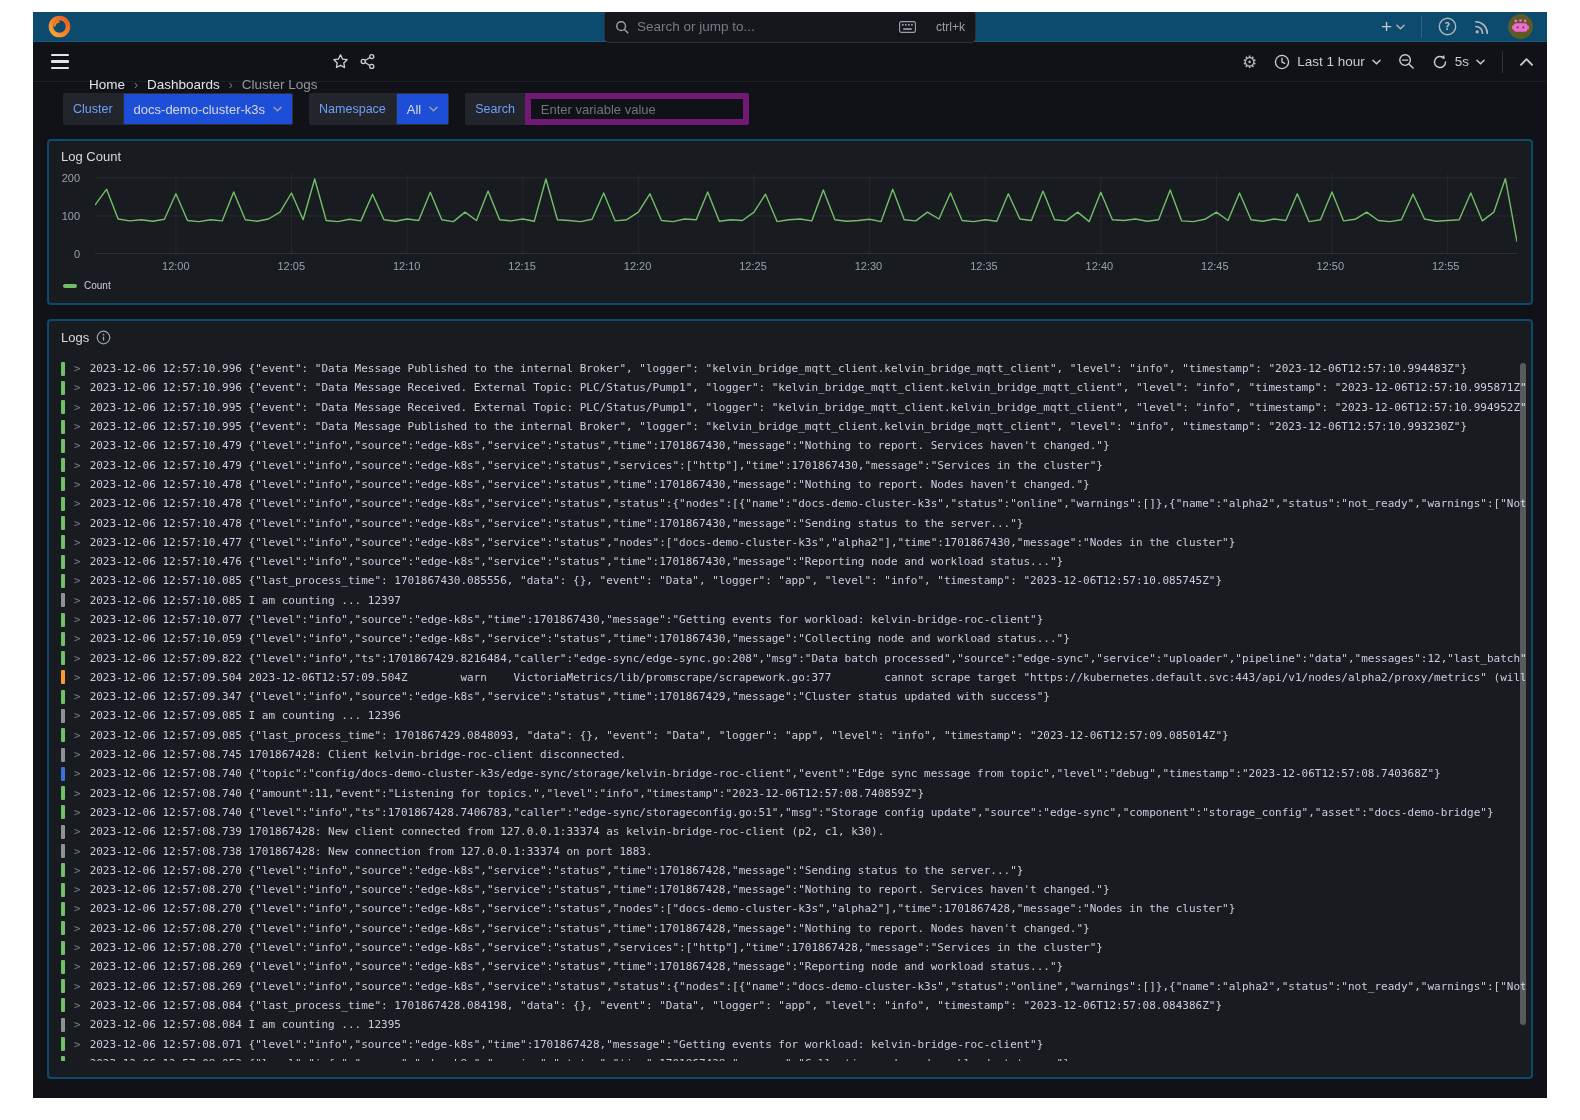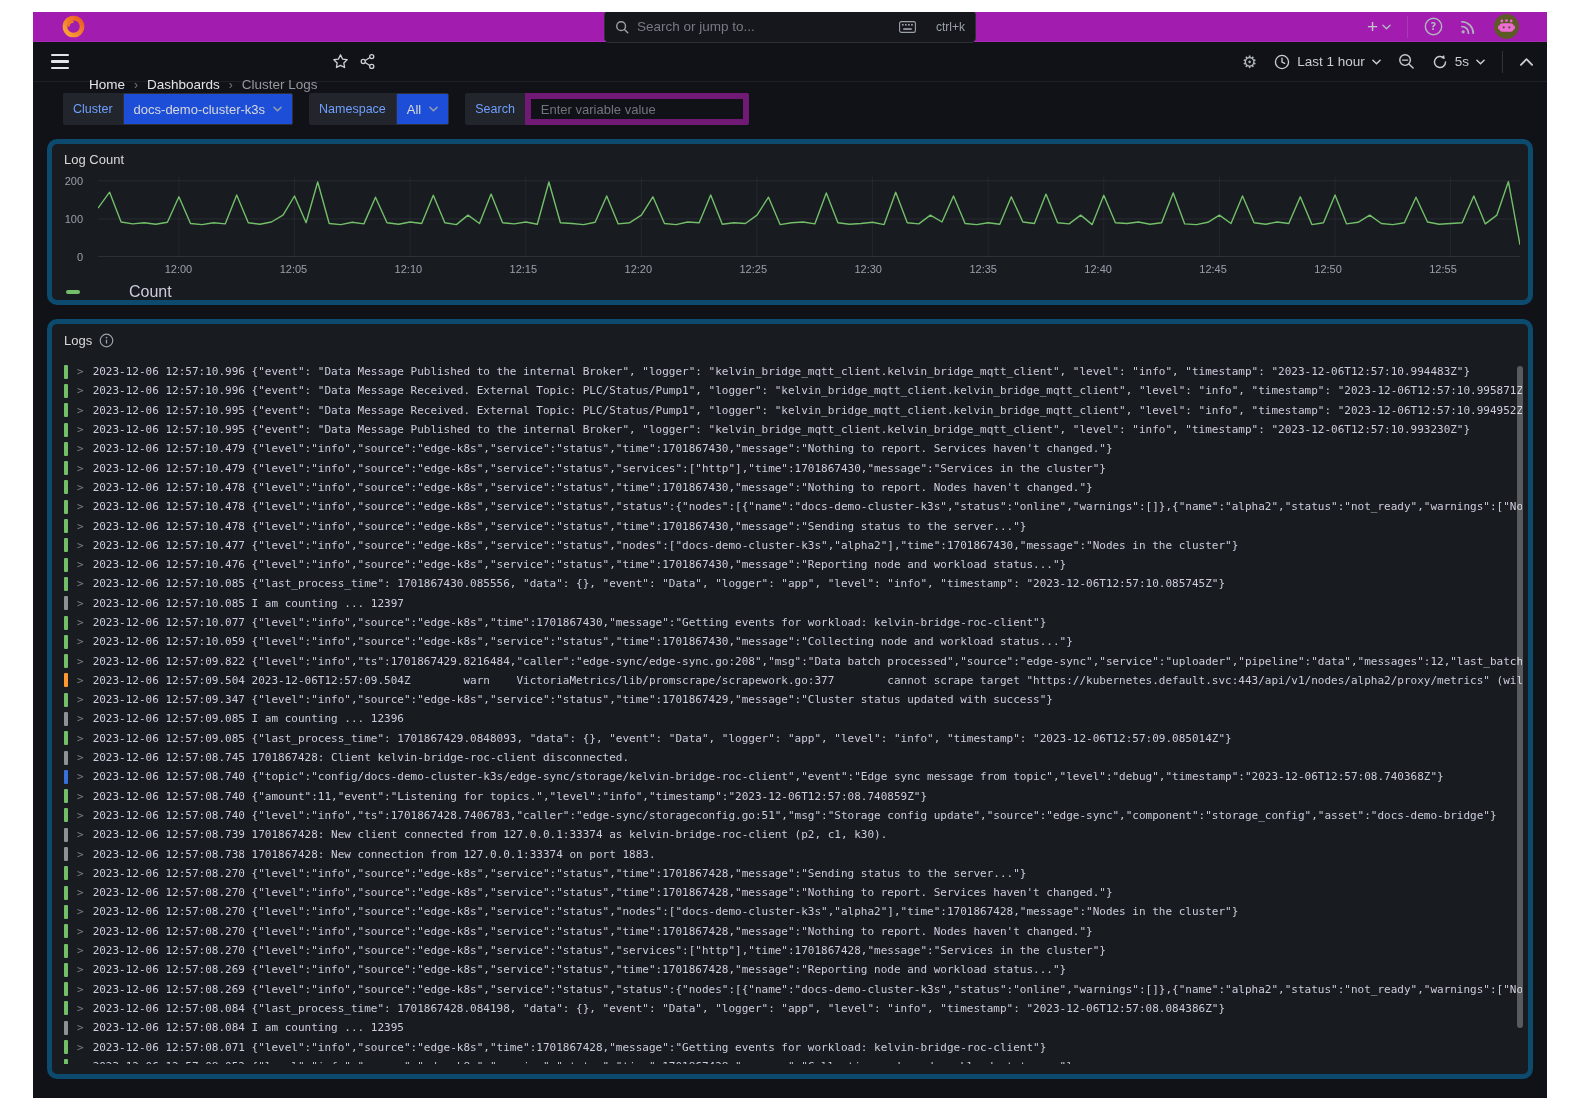--- a/index.html
+++ b/index.html
@@ -1,20 +1,20 @@
 <!DOCTYPE html>
 <html><head>
 <meta charset="utf-8">
 <style>
   * { margin:0; padding:0; box-sizing:border-box; }
   html,body { width:1580px; height:1120px; background:#ffffff; font-family:"Liberation Sans",sans-serif; overflow:hidden; }
   .app { position:absolute; left:33px; top:12px; width:1514px; height:1086px; background:#111217; color:#ccccdc; overflow:hidden; }
 
   
-  .topnav { height:30px; background:#a21caf; border-bottom:1px solid rgba(204,204,220,.10); display:flex; align-items:center; padding:0 28px; }
+  .topnav { height:30px; background:#0c4a6e; border-bottom:1px solid rgba(204,204,220,.10); display:flex; align-items:center; padding:0 14px; }
   .nav-left { flex:1; display:flex; align-items:center; }
   .nav-right { flex:1; display:flex; align-items:center; justify-content:flex-end; gap:16px; }
   .logo { width:25px; height:25px; cursor:pointer; }
   .searchbox { width:372px; height:33px; background:#16171d; border:1px solid #2e3036; border-radius:5px; display:flex; align-items:center; padding:0 10px; gap:8px; cursor:text; }
   .searchbox .ph { flex:1; color:#767b83; font-size:13.5px; }
   .kbd-hint { display:flex; align-items:center; gap:20px; color:#9ba1a9; font-size:12px; }
   .icon-btn { color:#b0b6bd; display:flex; align-items:center; justify-content:center; cursor:pointer; }
   .plus-group { display:flex; align-items:center; gap:4px; color:#b0b6bd; cursor:pointer; }
   .plus-glyph { font-size:19px; line-height:1; color:#c3c7cd; }
   .vdiv { width:1px; height:22px; background:rgba(204,204,220,.18); }
@@ -35,34 +35,34 @@
   
   .varbar { display:flex; align-items:center; gap:16px; padding:11px 14px 11px 30px; }
   .var-chip { display:flex; align-items:stretch; height:32px; }
   .var-label { display:flex; align-items:center; padding:0 10px; background:#22252b; color:#6e9fff; font-size:12.5px; font-weight:500; border-radius:2px 0 0 2px; cursor:default; }
   .var-value { display:flex; align-items:center; gap:8px; padding:0 10px; background:#1d4ed8; border:1px solid #2e3036; color:#d8d9da; font-size:13px; border-radius:0 2px 2px 0; cursor:pointer; }
   .var-input { height:32px; width:224px; background:#111217; border:6px solid #701a75; border-radius:0 2px 2px 0; color:#d8d9da; font-size:13px; padding:0 10px; font-family:"Liberation Sans",sans-serif; }
   .var-input::placeholder { color:#70757d; }
 
   
   main { padding:0 14px; }
-  .panel { background:#181b20; border:5px solid #0c4a6e; border-radius:10px; position:relative; }
+  .panel { background:#181b20; border:2px solid #0c4a6e; border-radius:4px; position:relative; }
   .panel-logcount { height:166px; margin-top:3px; }
   .panel-title { font-size:13px; font-weight:500; color:#d8d9da; padding:8px 12px 2px 12px; cursor:default; }
   .panel-header { display:flex; align-items:center; gap:7px; padding:9px 12px 2px 12px; }
 
   .chart { position:relative; height:112px; }
   .plot { position:absolute; left:46px; right:16px; top:8px; bottom:24px; }
   .ylabels { position:absolute; left:0; width:38px; top:8px; bottom:24px; }
   .ylabels span { position:absolute; right:7px; font-size:11px; color:#9aa0aa; }
   .xlabels { position:absolute; left:46px; right:16px; bottom:2px; height:16px; }
   .xlabels span { position:absolute; transform:translateX(-50%); font-size:11px; color:#9aa0aa; white-space:nowrap; }
   .legend { display:flex; align-items:center; gap:7px; padding:2px 0 0 14px; cursor:pointer; width:max-content; }
   .legend .swatch { width:14px; height:4px; border-radius:2px; background:#73bf69; }
-  .legend .lbl { font-size:16px; color:#ccccdc;margin-left:42px; }
+  .legend .lbl { font-size:10px; color:#ccccdc; }
 
   .panel-logs { height:760px; margin-top:14px; overflow:hidden; }
   .log-list { padding:12px 6px 0 12px; overflow:hidden; height:714px; }
   .log-row { display:flex; align-items:center; height:19.3px; overflow:hidden; cursor:pointer; }
   .lv { flex:0 0 4px; width:4px; height:14px; border-radius:1px; margin-right:9px; }
   .lv-info { background:#73bf69; }
   .lv-warn { background:#ff9830; }
   .lv-debug { background:#3871dc; }
   .lv-unknown { background:#8e9196; }
   .chev { color:#7b8087; font-family:"DejaVu Sans Mono",monospace; font-size:11px; margin-right:9px; flex:0 0 auto; }

